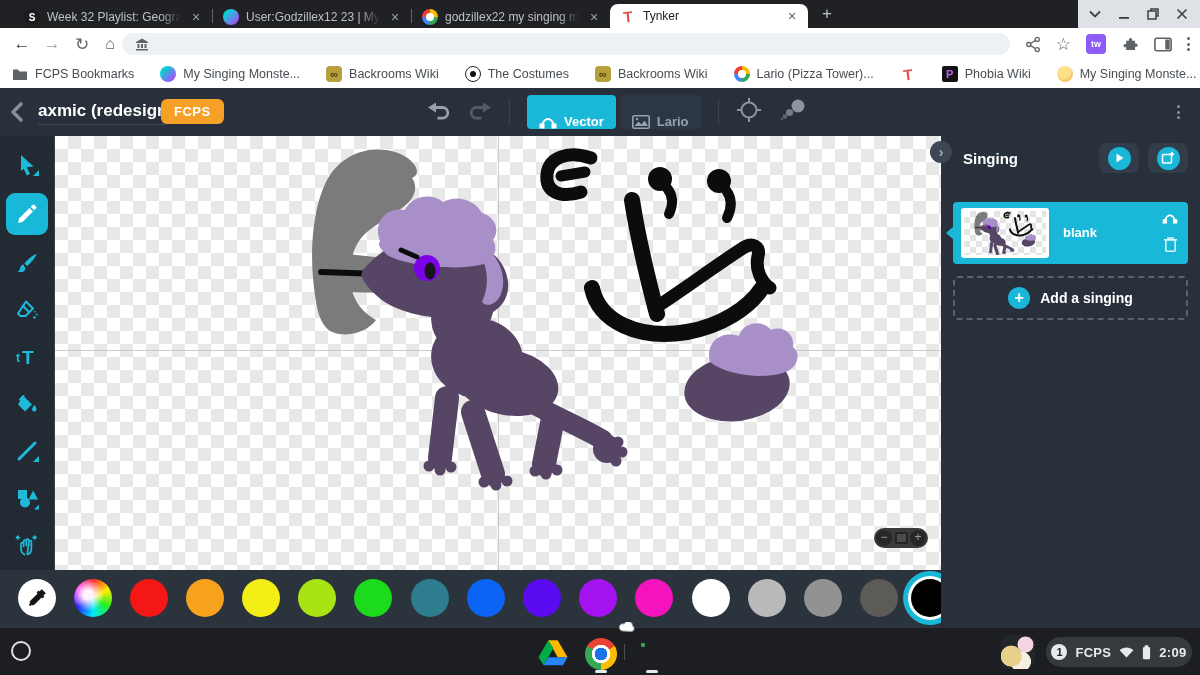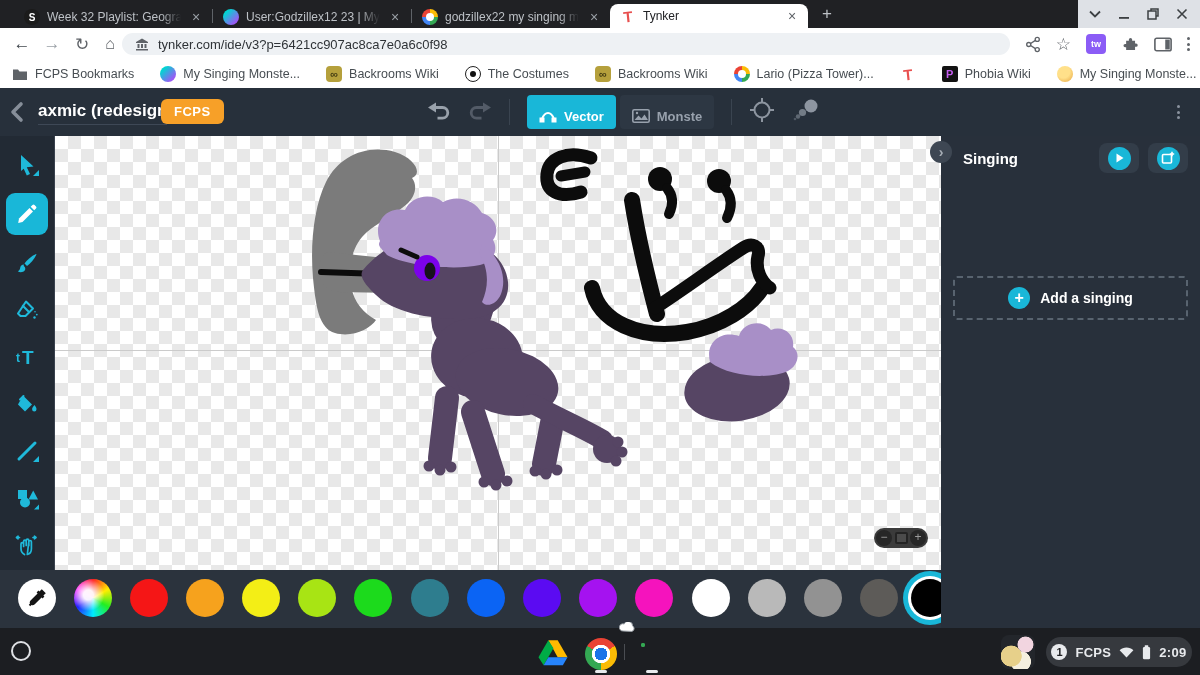--- a/index.html
+++ b/index.html
@@ -48,21 +48,21 @@
   .bi-phobia { background:#121212; color:#c65df0; font-size:11px; border-radius:2px; }
   .bi-msmface { background:radial-gradient(circle at 40% 35%,#ffe08a 0 45%,#e6a23c 100%); border-radius:50%; }
 
   
   .appheader { position:absolute; top:88px; left:0; width:1200px; height:48px; background:var(--header-bg,#27303b); }
   .hback { position:absolute; left:8px; top:12px; }
   .htitle { position:absolute; left:38px; top:13px; font-size:17px; font-weight:bold; color:#fff; padding-bottom:3px; border-bottom:1px solid #3e4856; white-space:nowrap; }
   .savebtn { position:absolute; left:161px; top:11px; background:var(--save-orange,#f7a028); color:#fff; font-weight:bold; font-size:13px; letter-spacing:.5px; border:none; border-radius:6px; padding:5px 13px; }
   .hcenter { position:absolute; left:600px; top:0; height:48px; transform:translateX(-173px); display:flex; align-items:center; gap:17px; }
   .hsep { width:1px; height:26px; background:#3a4450; }
-  .modebtn { height:34px; border-radius:4px; display:flex; align-items:flex-start; gap:7px; padding:14px 12px; font-size:13px; font-weight:bold; }
+  .modebtn { height:34px; border-radius:4px; display:flex; align-items:flex-end; gap:7px; padding:0 12px; font-size:13px; font-weight:bold; }
   .mode-vector { background:var(--accent,#19b7d8); color:#fff; }
   .mode-bitmap { background:#2d3743; color:#98a1ad; margin-left:-13px; }
   .hkebab { position:absolute; right:20px; top:17px; }
   .hkebab i { background:#8a929e; }
 
   
   .rail { position:absolute; top:136px; left:0; width:55px; height:434px; background:var(--rail-bg,#222a34); border-right:1px solid #39414d; display:flex; flex-direction:column; align-items:center; padding-top:10px; gap:9px; }
   .tool { width:42px; height:38px; display:flex; align-items:center; justify-content:center; color:#1fb9da; }
   .tool.selected { background:var(--accent,#19b7d8); border-radius:9px; height:42px; color:#fff; }
 
@@ -242,21 +242,20 @@
 
   <div class="navbar">
     <span class="navico" style="left:10px;color:#41474d">←</span>
     <span class="navico" style="left:40px;color:#9aa0a6">→</span>
     <span class="navico" style="left:70px">↻</span>
     <span class="navico" style="left:98px;font-size:16px">⌂</span>
     <div class="urlbar">
       <svg width="14" height="14" viewBox="0 0 14 14">
           <path d="M1 5 L7 1.5 L13 5 V6 H1 Z M2.5 7 h2 v4 h-2z M6 7 h2 v4 h-2z M9.5 7 h2 v4 h-2z M1 12 h12 v1.5 H1z" fill="#5f6368"></path>
         </svg>
-      <span class="url">tynker.com/ide/v3?p=6421cc907ac8ca7e0a6c0f98</span>
     </div>
     <div class="navright">
       <svg width="16" height="17" viewBox="0 0 18 20">
           <g fill="none" stroke="#5f6368" stroke-width="1.6">
             <circle cx="14" cy="4" r="2.4"></circle>
             <circle cx="4" cy="10" r="2.4"></circle>
             <circle cx="14" cy="16" r="2.4"></circle>
             <path d="M6.2 8.8 L11.8 5.2 M6.2 11.2 L11.8 14.8"></path>
           </g>
         </svg>
@@ -352,21 +351,21 @@
             <rect x="12.5" y="8.5" width="5" height="5" fill="#fff"></rect>
           </svg>
         <span>Vector</span>
       </span>
       <span class="modebtn mode-bitmap">
         <svg width="18" height="14" viewBox="0 0 18 14">
             <rect x="0.8" y="0.8" width="16.4" height="12.4" rx="1.5" fill="none" stroke="#98a1ad" stroke-width="1.6"></rect>
             <path d="M2.5 11 l4-4.5 3 3 3-4 3.5 5.5z" fill="#98a1ad"></path>
             <circle cx="5" cy="4" r="1.2" fill="#98a1ad"></circle>
           </svg>
-        <span>Monste</span>
+        <span>Lario</span>
       </span>
       <span class="hsep"></span>
       <span>
         <svg width="26" height="26" viewBox="0 0 26 26">
             <g stroke="#8d95a0" stroke-width="2" fill="none">
               <circle cx="13" cy="13" r="7.5"></circle>
               <path d="M13 1 v5 M13 20 v5 M1 13 h5 M20 13 h5"></path>
             </g>
           </svg>
       </span>
@@ -479,20 +478,45 @@
       <span class="pbtn">
         <span class="cyc">
           <svg width="14" height="14" viewBox="0 0 14 14">
               <rect x="1.5" y="3.5" width="9" height="8.5" rx="1" fill="none" stroke="#fff" stroke-width="1.6"></rect>
               <path d="M11 0.8 v4.4 M8.8 3 h4.4" stroke="#fff" stroke-width="1.6"></path>
             </svg>
         </span>
       </span>
     </div>
 
+    <div class="costrow">
+      <span class="notch"></span>
+      <span class="thumb">
+        <svg width="82" height="44" viewBox="252 6 492 346" preserveAspectRatio="xMidYMid meet">
+            <use href="#artwork-g"></use>
+          </svg>
+      </span>
+      <span class="costname">blank</span>
+      <span class="rowico-top">
+        <svg width="16" height="12" viewBox="0 0 18 14">
+            <path d="M3 10 C6 2 12 2 15 10" stroke="#fff" stroke-width="2" fill="none"></path>
+            <rect x="0.5" y="8.5" width="5" height="5" fill="#fff"></rect>
+            <rect x="12.5" y="8.5" width="5" height="5" fill="#fff"></rect>
+          </svg>
+      </span>
+      <span class="rowico-bot">
+        <svg width="15" height="17" viewBox="0 0 15 17">
+            <g stroke="#d9f3f9" stroke-width="1.6" fill="none">
+              <path d="M1 3.8 h13"></path>
+              <path d="M5 3.8 V2 h5 v1.8"></path>
+              <rect x="2.8" y="3.8" width="9.4" height="11.5" rx="1"></rect>
+            </g>
+          </svg>
+      </span>
+    </div>
 
     <div class="addrow">
       <span class="addplus">+</span>
       <span class="addlabel">Add a singing</span>
     </div>
   </div>
 
   <div class="palettebar">
     <span class="sw sw-picker" style="left:18px">
       <svg width="20" height="20" viewBox="0 0 20 20">

